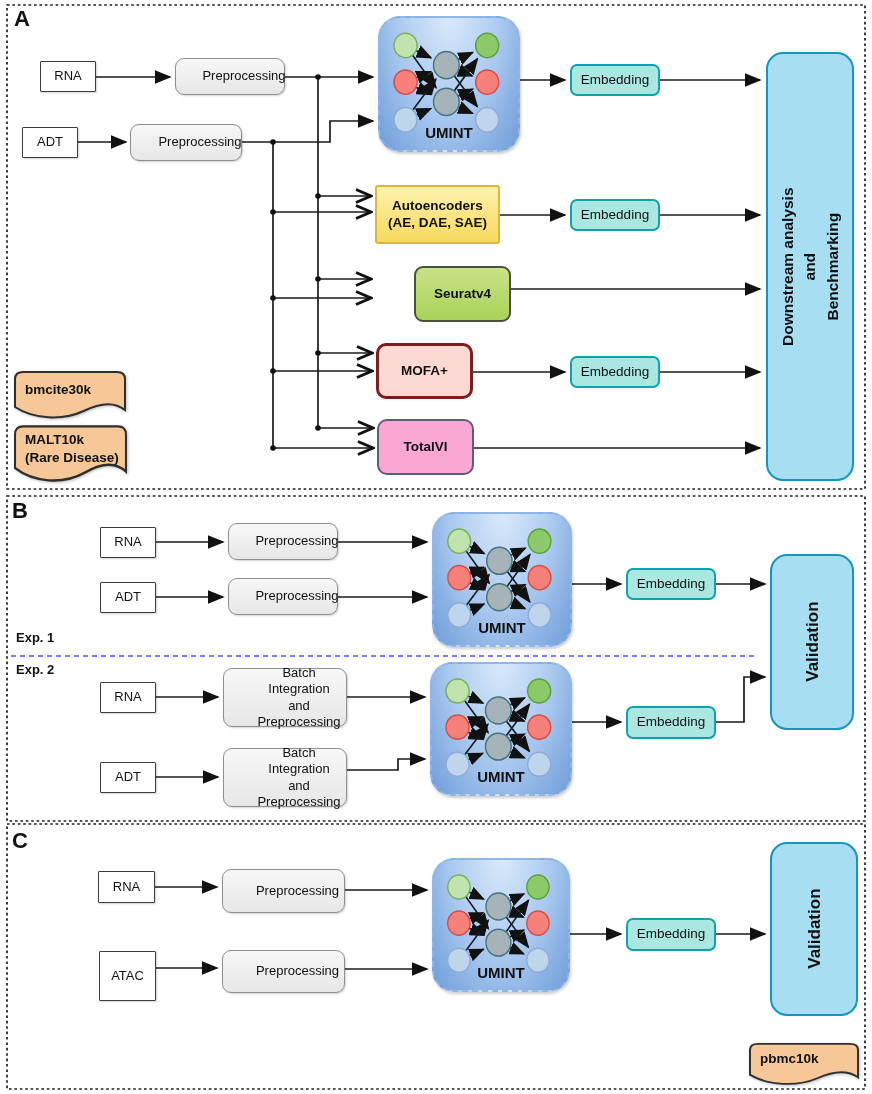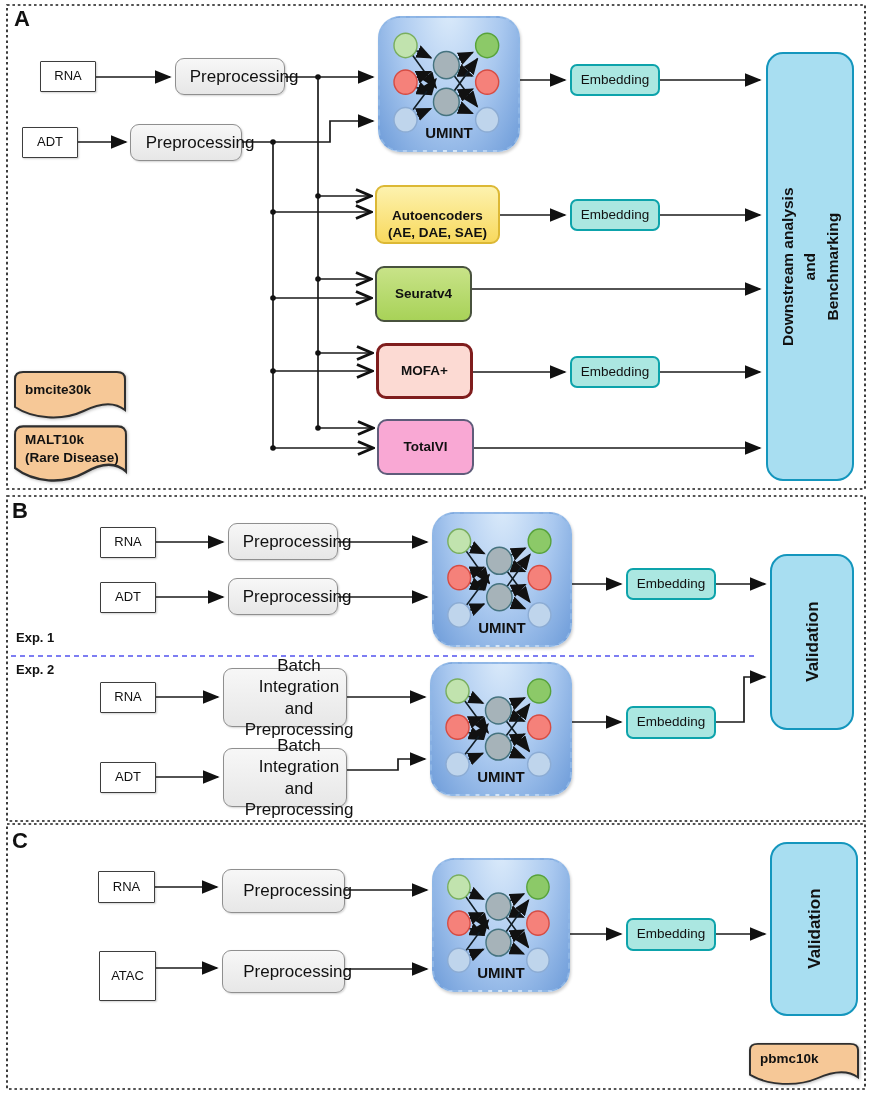--- a/index.html
+++ b/index.html
@@ -1,28 +1,28 @@
 <!DOCTYPE html>
 <html><head>
 <meta charset="utf-8">
 <style>
   html,body{margin:0;padding:0;background:#ffffff;}
   .fig{position:relative;width:872px;height:1094px;background:#fff;font-family:"Liberation Sans",sans-serif;color:#111;overflow:hidden;}
   .wires{position:absolute;left:0;top:0;}
   .pnl{fill:none;stroke:#1b1b1b;stroke-width:1.7;stroke-dasharray:2.6 2.8;}
   .box{position:absolute;box-sizing:border-box;display:flex;align-items:center;justify-content:center;text-align:center;line-height:1.25;}
   .io{background:#fff;border:1.6px solid #3d3d3d;border-radius:1px;font-size:13px;box-shadow:1px 1px 2px rgba(0,0,0,.18);text-align:center;}
-  .prep{background:linear-gradient(#f7f7f7,#e7e7e7);border:1.6px solid #8f8f8f;border-radius:9px;font-size:17px;box-shadow:1px 1px 2px rgba(0,0,0,.18);padding-left:28px;}
+  .prep{background:linear-gradient(#f7f7f7,#e7e7e7);border:1.6px solid #8f8f8f;border-radius:9px;font-size:13px;box-shadow:1px 1px 2px rgba(0,0,0,.18);padding-left:28px;}
   .emb{background:#abe7e1;border:2px solid #0da3ab;border-radius:7px;font-size:13.5px;}
   .umint{background:radial-gradient(ellipse at 50% -10%, #ddecfb 0%, #a9c8ef 55%, #6e9cd9 100%);border:2px dashed #8fb7e6;border-radius:22px;box-shadow:1px 2px 3px rgba(0,0,0,.2);}
   .net{position:absolute;left:6px;top:2px;right:6px;bottom:2px;}
   .umint-label{position:absolute;bottom:7px;left:0;width:100%;text-align:center;font-weight:bold;font-size:15px;}
   .method{font-weight:bold;font-size:13.5px;}
-  .ae{background:linear-gradient(#fdf2ae,#f8d95e);border:2px solid #dcb835;border-radius:9px;align-items:flex-end;}
-  .seu{background:linear-gradient(#c8e388,#a8d258);border:2px solid #48523e;border-radius:9px;}
+  .ae{background:linear-gradient(#fdf2ae,#f8d95e);border:2px solid #dcb835;border-radius:3px;}
+  .seu{background:linear-gradient(#c8e388,#a8d258);border:2px solid #48523e;border-radius:9px;margin-left:39px;}
   .mofa{background:#fcdad3;border:3px solid #7f1d1d;border-radius:10px;}
   .tot{background:#f9a8d4;border:2px solid #5f5c7a;border-radius:10px;}
   .bigout{background:#a8def1;border:2.2px solid #1496bd;border-radius:17px;}
   .rot{transform:rotate(-90deg);font-weight:bold;white-space:nowrap;text-align:center;}
   .rot3{font-size:15.5px;line-height:1.45;}
   .rot1{font-size:17px;}
   .plabel{position:absolute;font-weight:bold;font-size:22px;}
   .explabel{position:absolute;font-weight:bold;font-size:13px;}
   .doc{position:absolute;display:flex;align-items:center;box-sizing:border-box;padding:0 8px 12px 12px;font-weight:bold;font-size:13.5px;text-align:left;filter:drop-shadow(1px 1px 1.5px rgba(0,0,0,.25));}
   .doc svg{position:absolute;left:0;top:0;width:100%;height:100%;}

